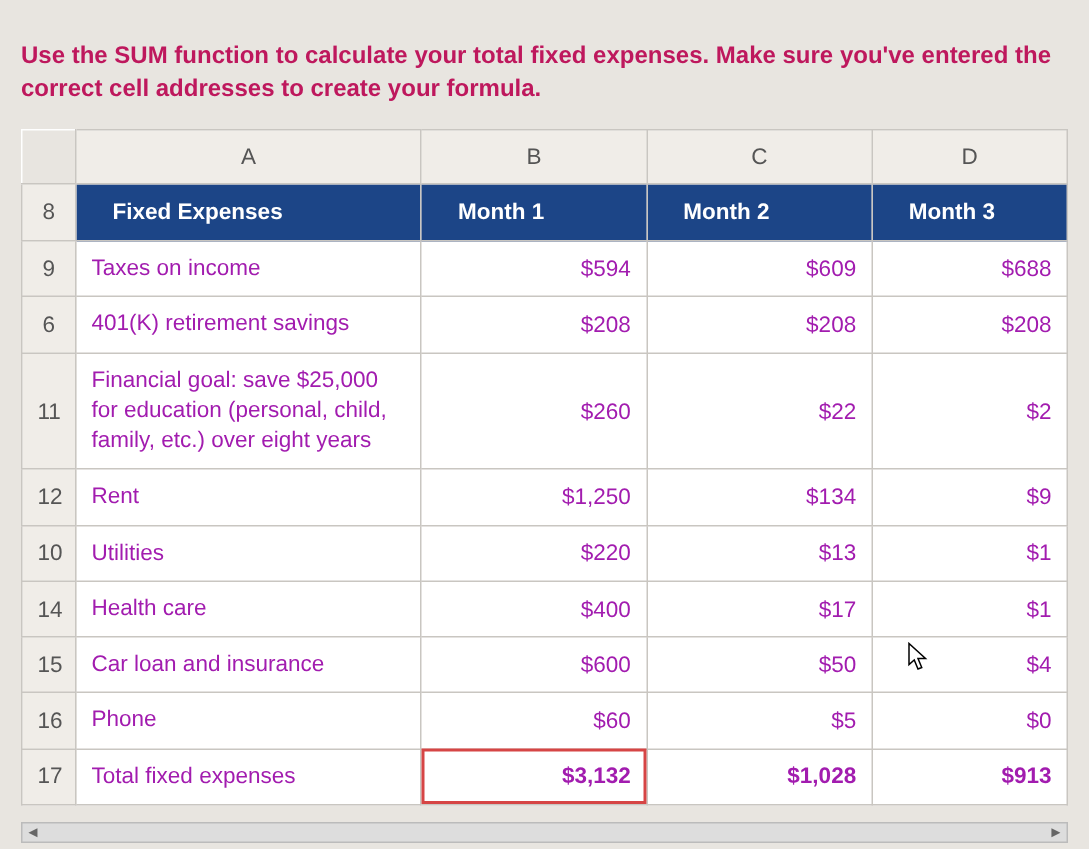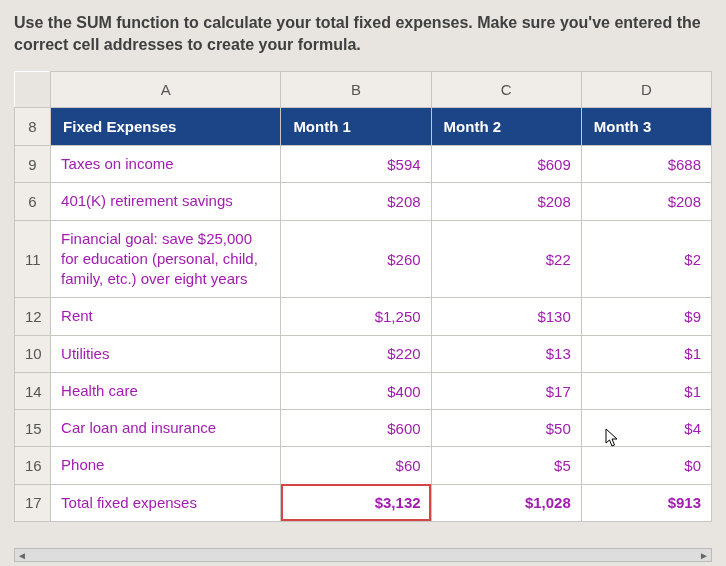--- a/index.html
+++ b/index.html
@@ -8,25 +8,26 @@
       background: #e8e5e0;
       width: 726px;
       height: 566px;
       overflow: hidden;
       position: relative;
     }
     .page {
       padding: 12px 14px 0 14px;
     }
     .instruction {
-      color: #404040;
+      color: #be185d;
       font-weight: bold;
       font-size: 16px;
       line-height: 1.35;
       margin-bottom: 16px;
+      margin-top: 15px;
     }
     .sheet {
       border-collapse: collapse;
       width: 100%;
       background: #fff;
       table-layout: fixed;
     }
     .sheet col.rownum { width: 36px; }
     .sheet col.colA { width: 230px; }
     .sheet col.colB { width: 150px; }
@@ -55,21 +56,21 @@
       background: #f0ede8;
       text-align: center;
       color: #555;
       font-weight: normal;
       width: 36px;
     }
     .sheet .header-row td {
       background: #1c4587;
       color: #fff;
       font-weight: bold;
-      padding: 10px 12px;
+      padding: 10px 24px;
     }
     .sheet .data td.num {
       text-align: right;
     }
     .sheet .data td.label {
       text-align: left;
       line-height: 1.35;
     }
     .multiline {
       padding-top: 10px;
@@ -166,21 +167,21 @@
       <td class="label multiline">Financial goal: save $25,000 for education (personal, child, family, etc.) over eight years</td>
       <td class="num">$260</td>
       <td class="num">$22</td>
       <td class="num">$2</td>
     </tr>
 
     <tr class="data">
       <th class="rownum-cell">12</th>
       <td class="label">Rent</td>
       <td class="num">$1,250</td>
-      <td class="num">$130</td>
+      <td class="num">$134</td>
       <td class="num">$9</td>
     </tr>
 
     <tr class="data">
       <th class="rownum-cell">10</th>
       <td class="label">Utilities</td>
       <td class="num">$220</td>
       <td class="num">$13</td>
       <td class="num">$1</td>
     </tr>

